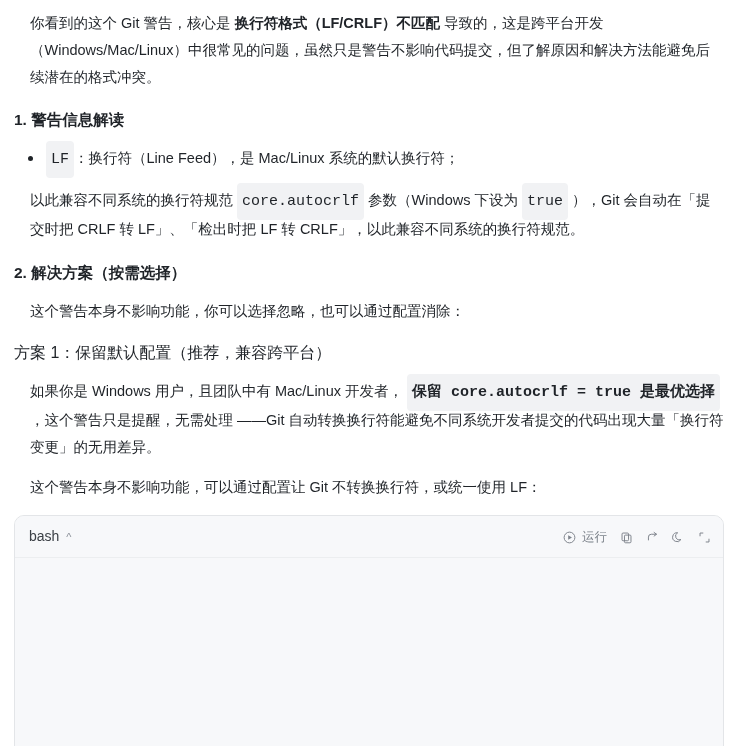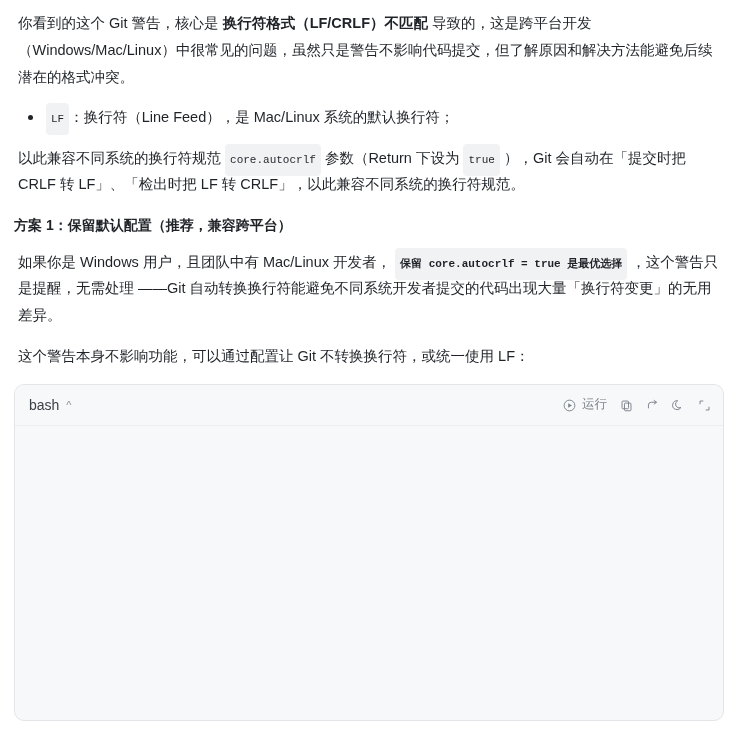--- a/index.html
+++ b/index.html
@@ -14,32 +14,32 @@
     color: #1f2328;
     font-size: 14.5px;
     line-height: 1.75;
     overflow: hidden;
   }
   .page {
     padding: 10px 14px 0 14px;
     box-sizing: border-box;
   }
   p.para {
-    margin: 0 0 14px 4px;
+    margin: 0 0 14px 16px;
     line-height: 1.85;
   }
   h3.heading {
     font-size: 15.5px;
     font-weight: bold;
     margin: 18px 0 12px 0;
     line-height: 1.6;
   }
   h4.subheading {
-    font-size: 14px;
-    font-weight: bold;
+    font-size: 16px;
+    font-weight: normal;
     margin: 16px 0 12px 0;
     line-height: 1.6;
   }
   ul.bullets {
     margin: 0 0 14px 0;
     padding-left: 22px;
     list-style: none;
   }
   ul.bullets > li {
     position: relative;
@@ -52,39 +52,39 @@
     position: absolute;
     left: -8px;
     top: 11px;
     width: 5px;
     height: 5px;
     border-radius: 50%;
     background: #1f2328;
   }
   code.inline {
     font-family: "Liberation Mono", monospace;
-    font-size: 11px;
+    font-size: 15px;
     background: #f1f2f4;
     border-radius: 4px;
     padding: 10px 5px;
     color: #1f2328;
   }
   .bold { font-weight: bold; }
 
   
   .codeblock {
     border: 1px solid #e3e5e8;
     border-radius: 10px;
     background: #f7f8fa;
     overflow: hidden;
     margin-top: 14px;
   }
   .code-header {
     display: flex;
-    align-items: center;
+    align-items: flex-end;
     justify-content: space-between;
     padding: 8px 12px 8px 14px;
     background: #f7f8fa;
     border-bottom: 1px solid #eceef0;
   }
   .code-lang {
     display: flex;
     align-items: center;
     gap: 7px;
     font-size: 14px;
@@ -124,36 +124,39 @@
 <body>
 
 <div class="page">
 
   <p class="para">
     <span>你看到的这个 Git 警告，核心是</span>
     <span class="bold">换行符格式（LF/CRLF）不匹配</span>
     <span>导致的，这是跨平台开发（Windows/Mac/Linux）中很常见的问题，虽然只是警告不影响代码提交，但了解原因和解决方法能避免后续潜在的格式冲突。</span>
   </p>
 
+  <h3 class="heading">1. 警告信息解读</h3>
 
   <ul class="bullets">
     <li>
       <code class="inline">LF</code><span>：换行符（Line Feed），是 Mac/Linux 系统的默认换行符；</span>
     </li>
   </ul>
 
   <p class="para">
     <span>以此兼容不同系统的换行符规范</span>
     <code class="inline">core.autocrlf</code>
-    <span>参数（Return 下设为</span>
+    <span>参数（Windows 下设为</span>
     <code class="inline">true</code>
     <span>），Git 会自动在「提交时把 CRLF 转 LF」、「检出时把 LF 转 CRLF」，以此兼容不同系统的换行符规范。</span>
   </p>
 
-
+  <h3 class="heading">2. 解决方案（按需选择）</h3>
+
+  <p class="para">这个警告本身不影响功能，你可以选择忽略，也可以通过配置消除：</p>
 
   <h4 class="subheading">方案 1：保留默认配置（推荐，兼容跨平台）</h4>
 
   <p class="para">
     <span>如果你是 Windows 用户，且团队中有 Mac/Linux 开发者，</span>
     <code class="inline bold">保留 core.autocrlf = true 是最优选择</code>
     <span>，这个警告只是提醒，无需处理 ——Git 自动转换换行符能避免不同系统开发者提交的代码出现大量「换行符变更」的无用差异。</span>
   </p>
 
 

